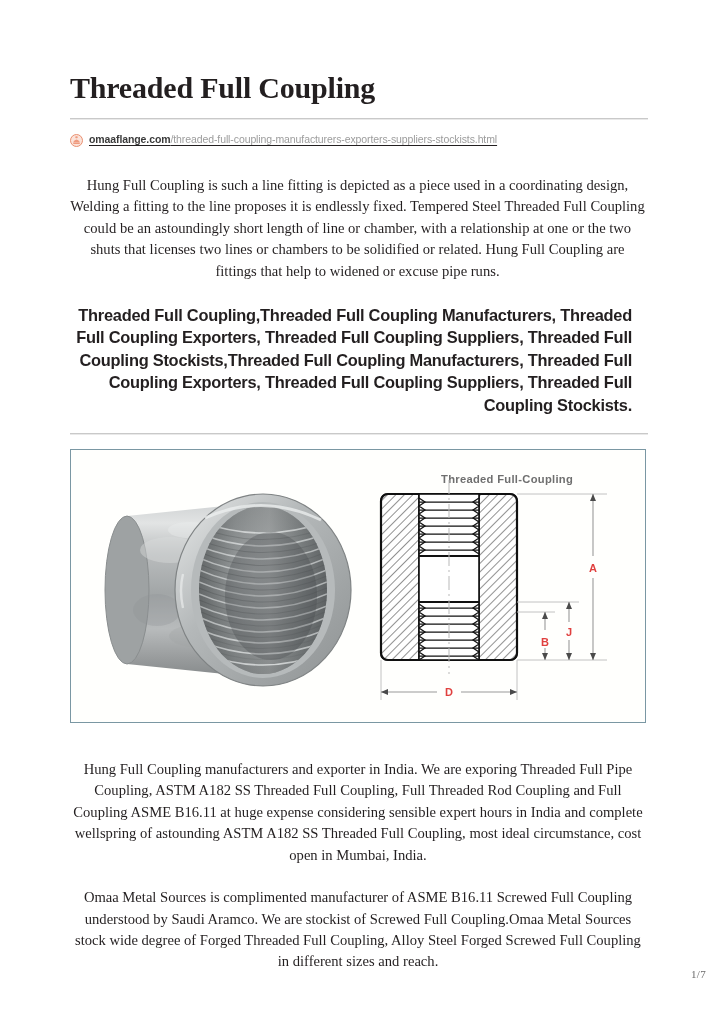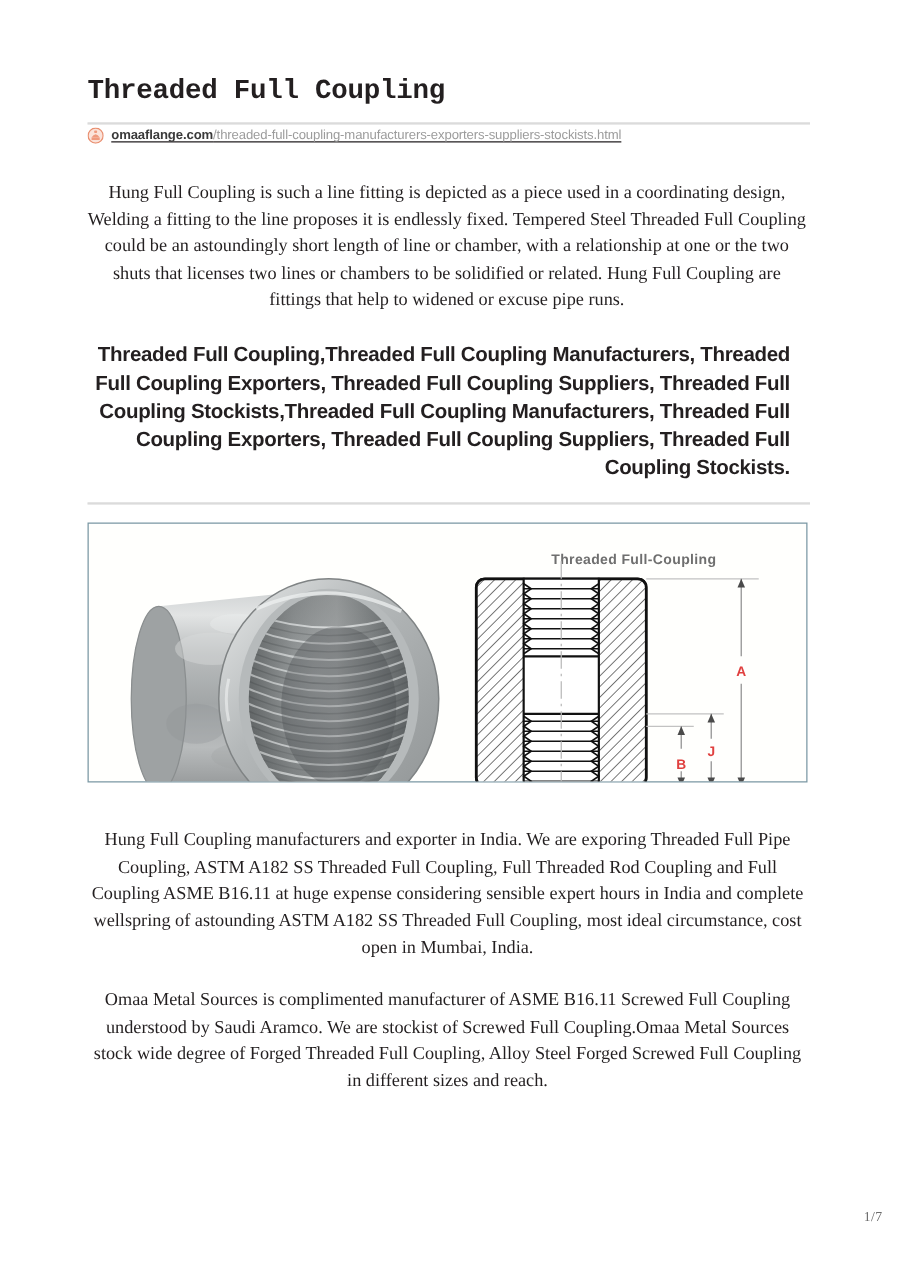--- a/index.html
+++ b/index.html
@@ -24,39 +24,40 @@
     background: #fff;
   }
   .content {
     position: absolute;
     left: 70px;
     top: 60px;
     width: 578px;
   }
   
   .doc-title {
-    font-family: Liberation Mono, monospace;
-    font-size: 22px;
+    font-family: Liberation Serif, serif;
+    font-size: 30px;
     font-weight: bold;
     letter-spacing: -0.2px;
     color: #231f20;
     line-height: 1.2;
-    margin: 0 0 12px 0;
+    margin: 10px 0 12px 0;
   }
   .rule {
     border: none;
     border-top: 1px solid #c9c9c9;
     border-bottom: 1px solid #e9e9e9;
     height: 0;
     margin: 0;
     width: 578px;
   }
   .urlbar {
     display: flex;
     align-items: center;
+    margin-top: 11px;
     height: 16px;
   }
   .favicon {
     width: 13px;
     height: 13px;
     margin-right: 6px;
     flex: 0 0 auto;
     position: relative;
     top: 0px;
   }
@@ -101,21 +102,21 @@
     width: 562px;
     text-align: right;
   }
   .rule-2 {
     margin-top: 17px;
   }
   
   .figure-box {
     margin-top: 14px;
     width: 576px;
-    height: 208px;
+    height: 274px;
     border: 1px solid #7a97a3;
     background: #fffffd;
     position: relative;
     box-sizing: border-box;
     overflow: hidden;
     padding-left: 40px;
   }
   .photo-wrap {
     position: absolute;
     left: 14px;

